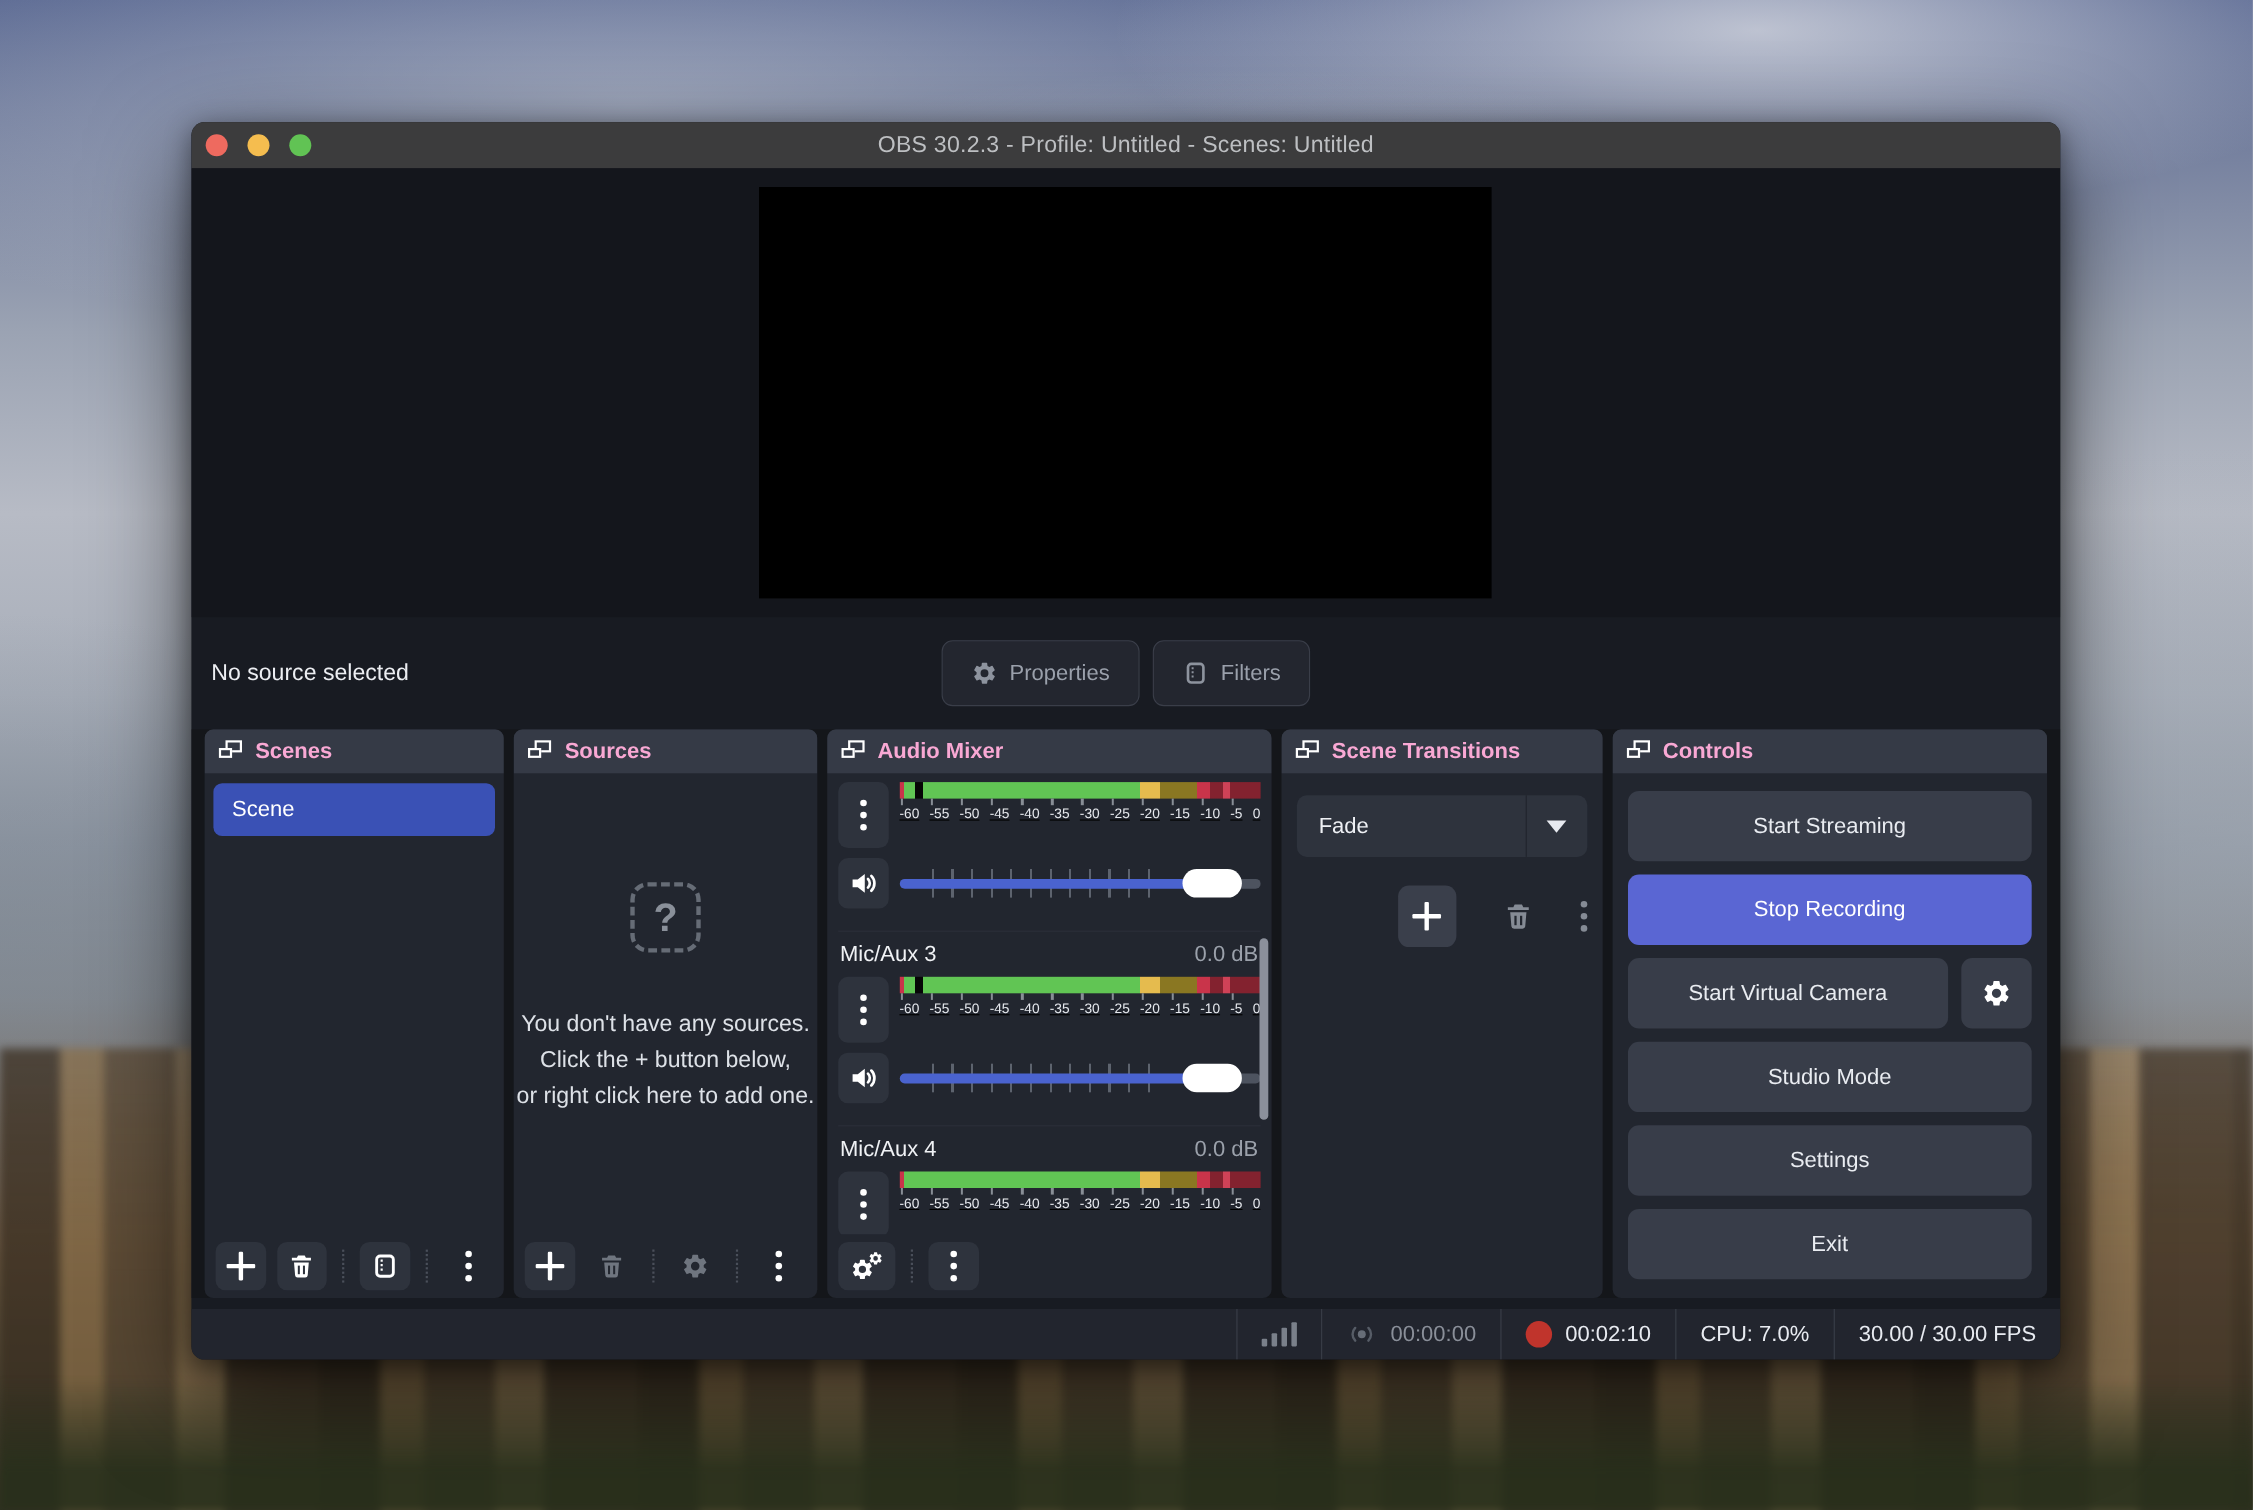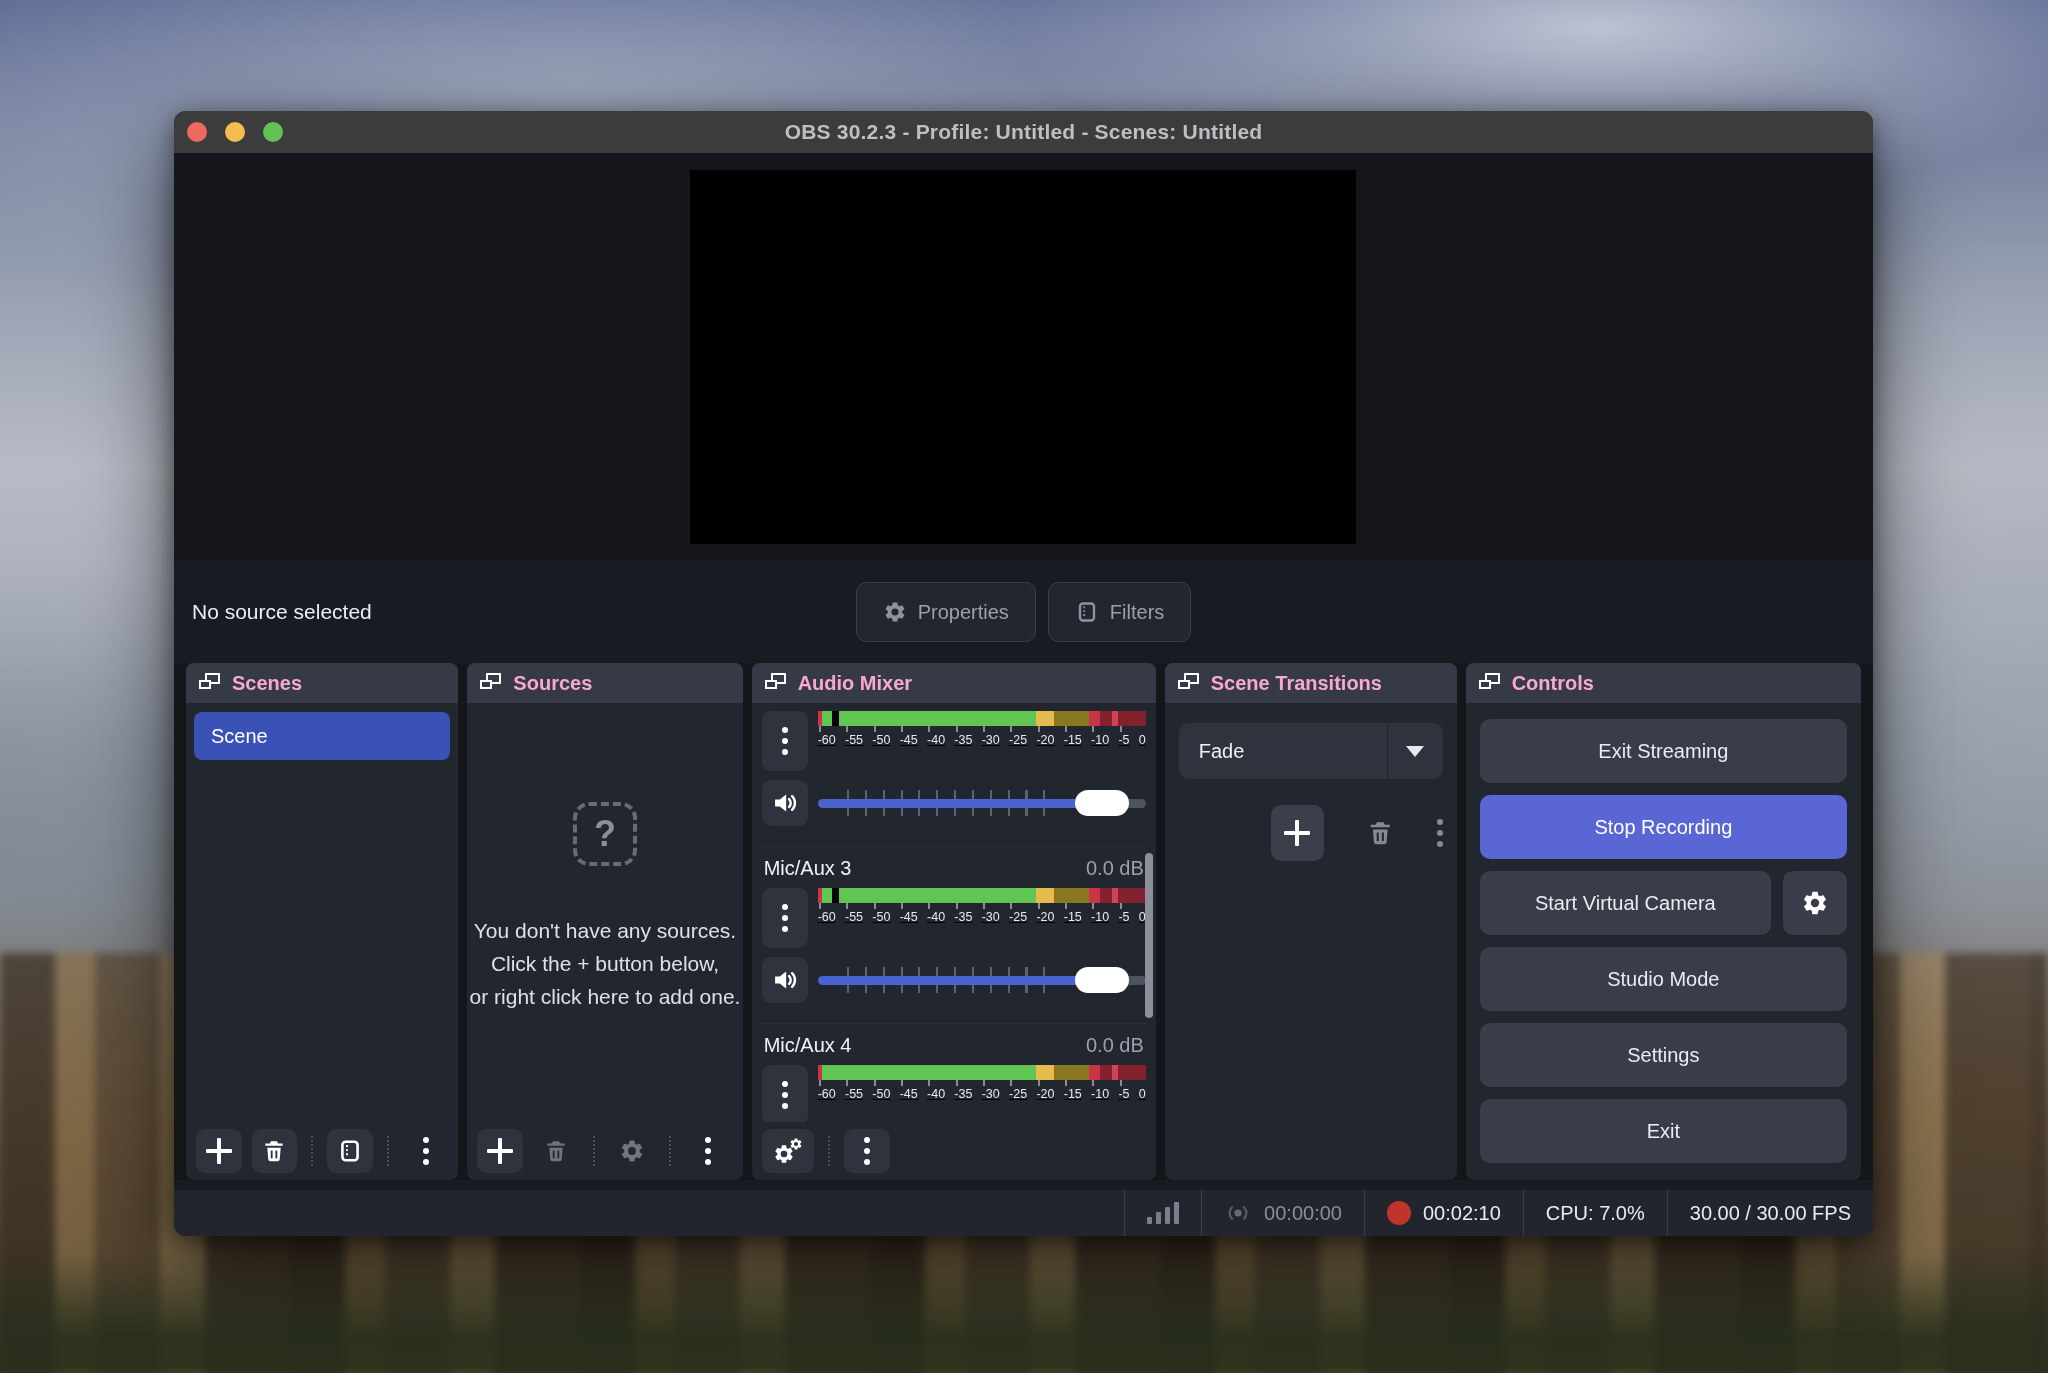--- a/index.html
+++ b/index.html
@@ -39,21 +39,21 @@
     display:flex; flex-direction:column;
     box-shadow:0 34px 90px rgba(0,0,0,.6), 0 6px 24px rgba(0,0,0,.45);
   }
   .titlebar {
     height:42px; flex:none; background:#3c3c3d; position:relative;
     display:flex; align-items:center; justify-content:center;
   }
   .traffic { position:absolute; left:13px; top:11px; display:flex; gap:18px; }
   .tl { width:20px; height:20px; border-radius:50%; }
   .tl.red { background:#ee6a5f; } .tl.yellow { background:#f5bd4f; } .tl.green { background:#61c354; }
-  .title-text { font-size:21px; font-weight:bold; color:#bdbfc2; letter-spacing:.2px; }
+  .title-text { font-size:21px; font-weight:normal; color:#bdbfc2; letter-spacing:.2px; }
 
   .preview-area { height:408px; flex:none; background:#14161c; position:relative; }
   .preview-canvas { position:absolute; left:516px; top:17px; width:666px; height:374px; background:#000; }
 
   .source-bar { height:102px; flex:none; display:flex; align-items:center; position:relative; }
   .source-status { position:absolute; left:18px; font-size:21px; color:#eceef2; }
   .source-btns { margin:0 auto; display:flex; gap:12px; }
   .sbtn {
     height:60px; padding:0 26px; border-radius:10px; background:#23262f;
     border:1px solid #3a3e49; display:flex; align-items:center; gap:11px;
@@ -493,21 +493,21 @@
 
     <div class="panel p-controls">
       <div class="panel-header">
         <span class="dock-ico">
             <span class="r1"></span>
             <span class="r2"></span>
           </span>
         <span class="panel-title">Controls</span>
       </div>
       <div class="controls-body">
-        <div class="cbtn">Exit Streaming</div>
+        <div class="cbtn">Start Streaming</div>
         <div class="cbtn primary">Stop Recording</div>
         <div class="vc-row">
           <div class="cbtn main">Start Virtual Camera</div>
           <div class="cbtn square">
             <svg width="28" height="28" viewBox="0 0 24 24">
                 <path fill="#fff" d="M19.14,12.94a7,7,0,0,0,.06-.94,7,7,0,0,0-.06-.94l2-1.58a.5.5,0,0,0,.12-.64L19.37,5.52a.5.5,0,0,0-.61-.22l-2.39,1a7.2,7.2,0,0,0-1.62-.94l-.36-2.54A.5.5,0,0,0,13.9,2.4H10.1a.5.5,0,0,0-.49.42L9.25,5.36a7.2,7.2,0,0,0-1.62.94l-2.39-1a.5.5,0,0,0-.61.22L2.71,8.84a.5.5,0,0,0,.12.64l2,1.58a7,7,0,0,0-.06.94,7,7,0,0,0,.06.94l-2,1.58a.5.5,0,0,0-.12.64l1.92,3.32a.5.5,0,0,0,.61.22l2.39-1a7.2,7.2,0,0,0,1.62.94l.36,2.54a.5.5,0,0,0,.49.42h3.8a.5.5,0,0,0,.49-.42l.36-2.54a7.2,7.2,0,0,0,1.62-.94l2.39,1a.5.5,0,0,0,.61-.22l1.92-3.32a.5.5,0,0,0-.12-.64ZM12,15.6A3.6,3.6,0,1,1,15.6,12,3.6,3.6,0,0,1,12,15.6Z"></path>
               </svg>
           </div>
         </div>
         <div class="cbtn">Studio Mode</div>

